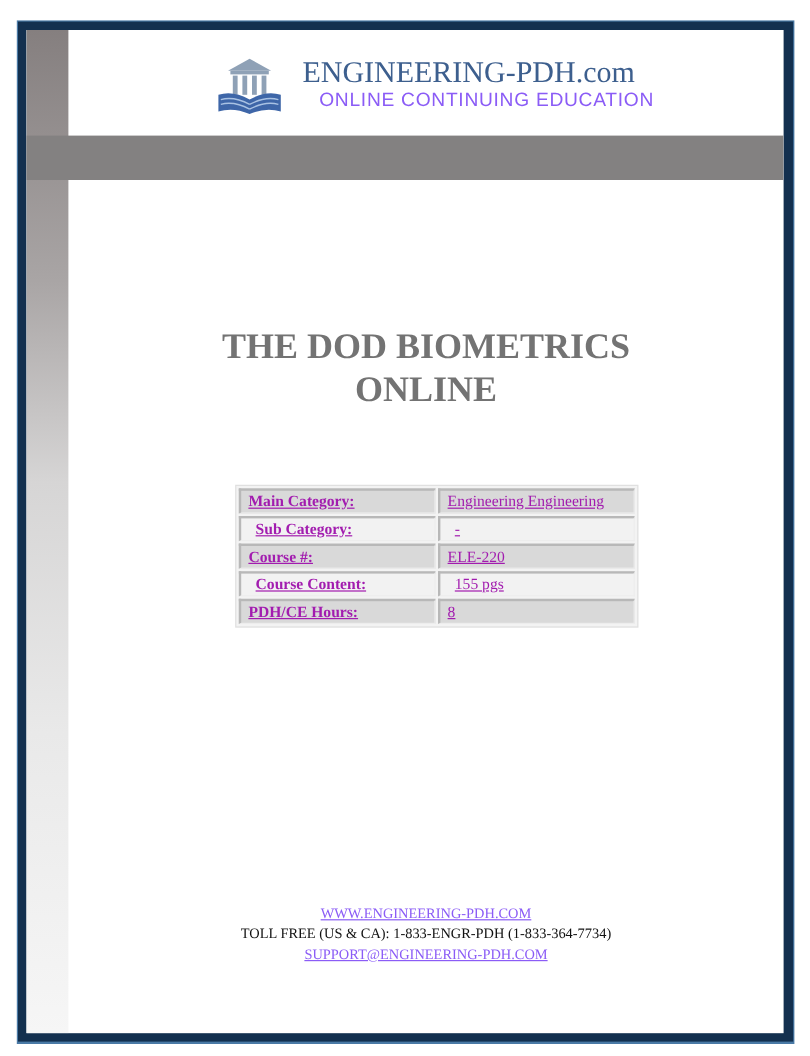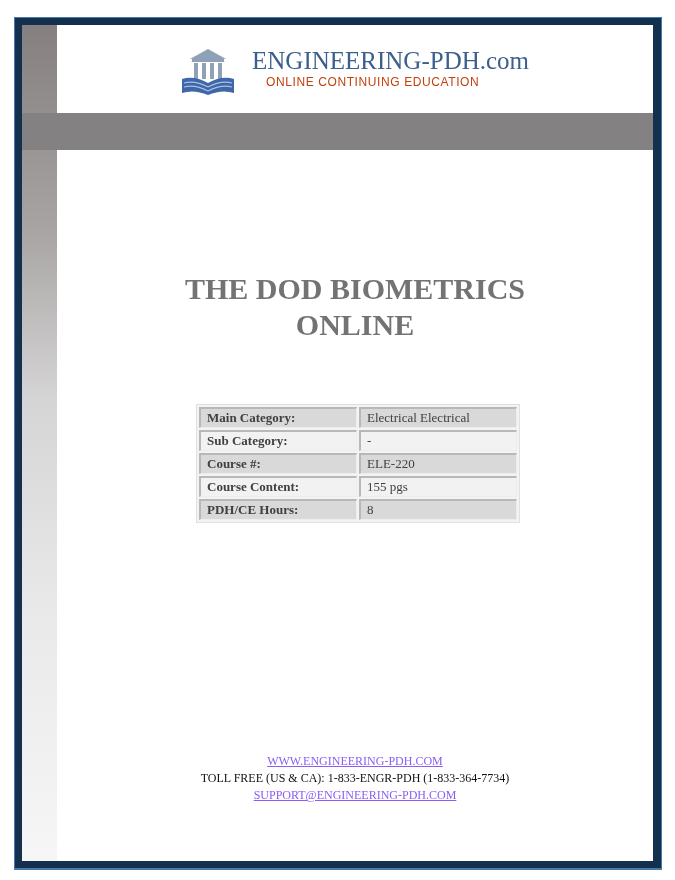--- a/index.html
+++ b/index.html
@@ -27,40 +27,40 @@
     .logo {
       position: absolute; left: 158px; top: 20px; width: 360px; height: 52px;
     }
     .logo svg.emblem { position: absolute; left: 0; top: 0; }
     .logo-main {
       position: absolute; left: 72px; top: 2px; font-family: "Liberation Serif", serif;
       font-size: 25px; color: #3d5f8e; letter-spacing: 0px; white-space: nowrap;
     }
     .logo-sub {
       position: absolute; left: 86px; top: 30px; font-family: "Liberation Sans", sans-serif;
-      font-size: 12px; color: #c2410c; letter-spacing: 0.6px; white-space: nowrap;
+      font-size: 16px; color: #8b5cf6; letter-spacing: 0.6px; white-space: nowrap;
     }
     .title {
       position: absolute; left: 35px; top: 246px; width: 596px; text-align: center;
       font-family: "Liberation Serif", serif; font-weight: bold; font-size: 30px;
       line-height: 36px; color: #737373;
     }
     .info-table {
       position: absolute; left: 174px; top: 379px; border-collapse: separate; border-spacing: 2px;
       background: #f3f3f3; border: 1px solid #e0e0e0;
-      font-family: "Liberation Serif", serif; font-size: 13px; color: #404040;
+      font-family: "Liberation Serif", serif; font-size: 13px; color: #a21caf; text-decoration: underline;
     }
     .info-table td {
       height: 16px; padding: 1px 6px; border-top: 2px solid #b8b8b8; border-left: 2px solid #b8b8b8;
       border-right: 1px solid #ededed; border-bottom: 1px solid #ededed;
     }
     .info-table td.k { width: 143px; font-weight: bold; }
     .info-table td.v { width: 143px; }
     .info-table tr.odd td { background: #d9d9d9; }
-    .info-table tr.even td { background: #f2f2f2; }
+    .info-table tr.even td { background: #f2f2f2; padding-left: 12px; }
     .footer {
       position: absolute; left: 35px; top: 728px; width: 596px; text-align: center;
       font-family: "Liberation Serif", serif; font-size: 12px; line-height: 17px; color: #111;
     }
     .footer a { color: #8b5cf6; text-decoration: underline; }
   </style>
 </head>
 <body>
 
 <div class="frame-outer"></div>
@@ -87,21 +87,21 @@
 
   <div class="title">
     <div>THE DOD BIOMETRICS</div>
     <div>ONLINE</div>
   </div>
 
   <table class="info-table">
     <tbody>
         <tr class="odd">
       <td class="k">Main Category:</td>
-      <td class="v">Electrical Electrical</td>
+      <td class="v">Engineering Engineering</td>
     </tr>
     <tr class="even">
       <td class="k">Sub Category:</td>
       <td class="v">-</td>
     </tr>
     <tr class="odd">
       <td class="k">Course #:</td>
       <td class="v">ELE-220</td>
     </tr>
     <tr class="even">

